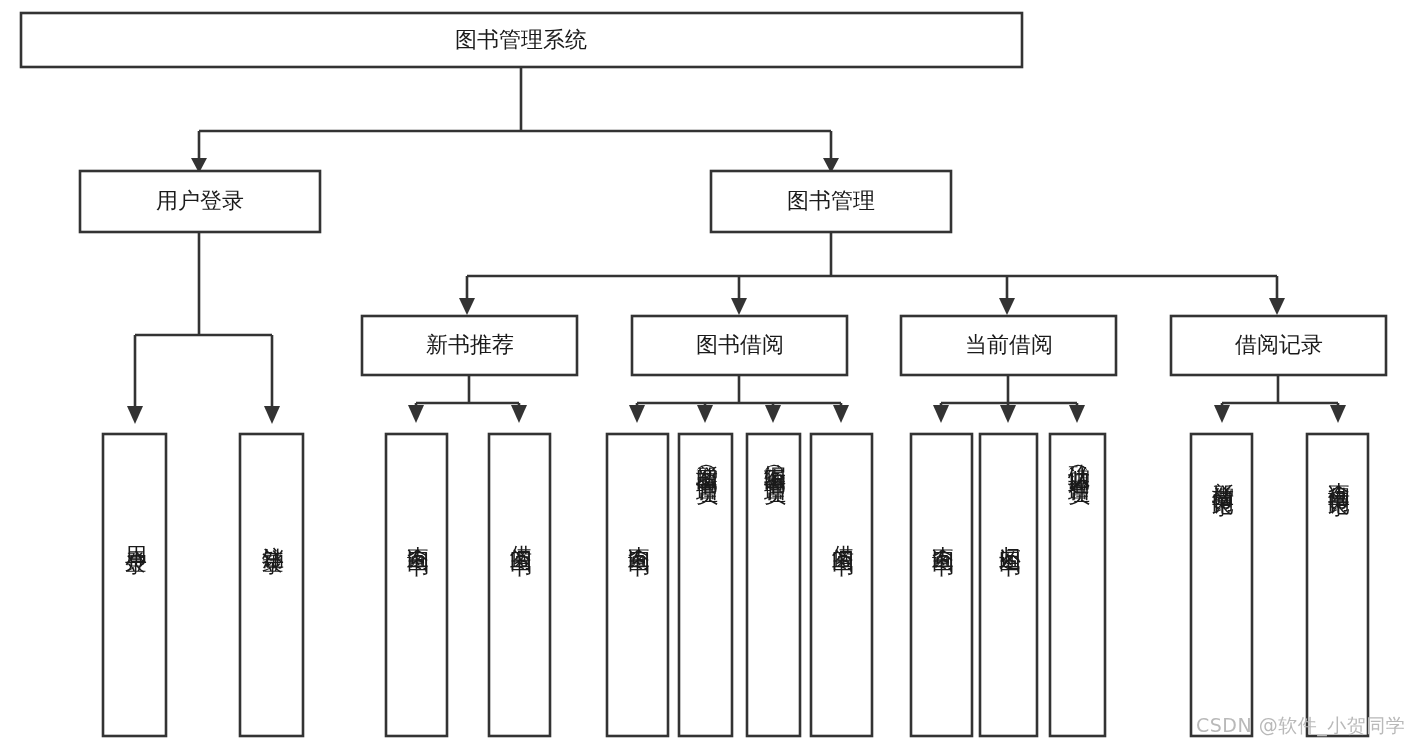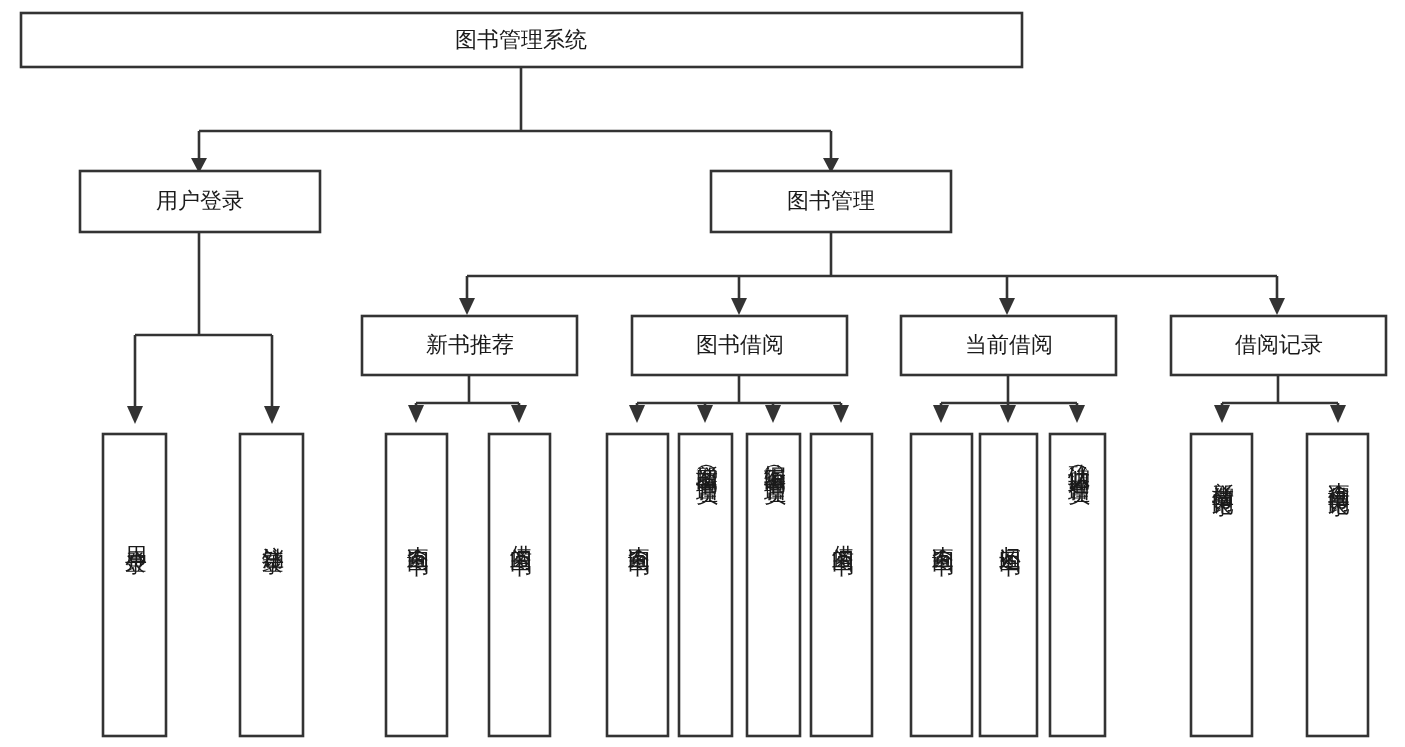--- a/index.html
+++ b/index.html
@@ -206,14 +206,15 @@
       <text class="node-label-v" x="1222" y="464">新增借阅记录</text>
     </g>
 
     <g>
       <rect class="node-box" x="1307" y="434" width="61" height="302"></rect>
       <text class="node-label-v" x="1338" y="464">查询借阅记录</text>
     </g>
 
   </svg>
 
+  <div class="watermark-text" style="left:1196px; top:713px;">CSDN @软件_小贺同学</div>
 
 </div>
 
 </body></html>

